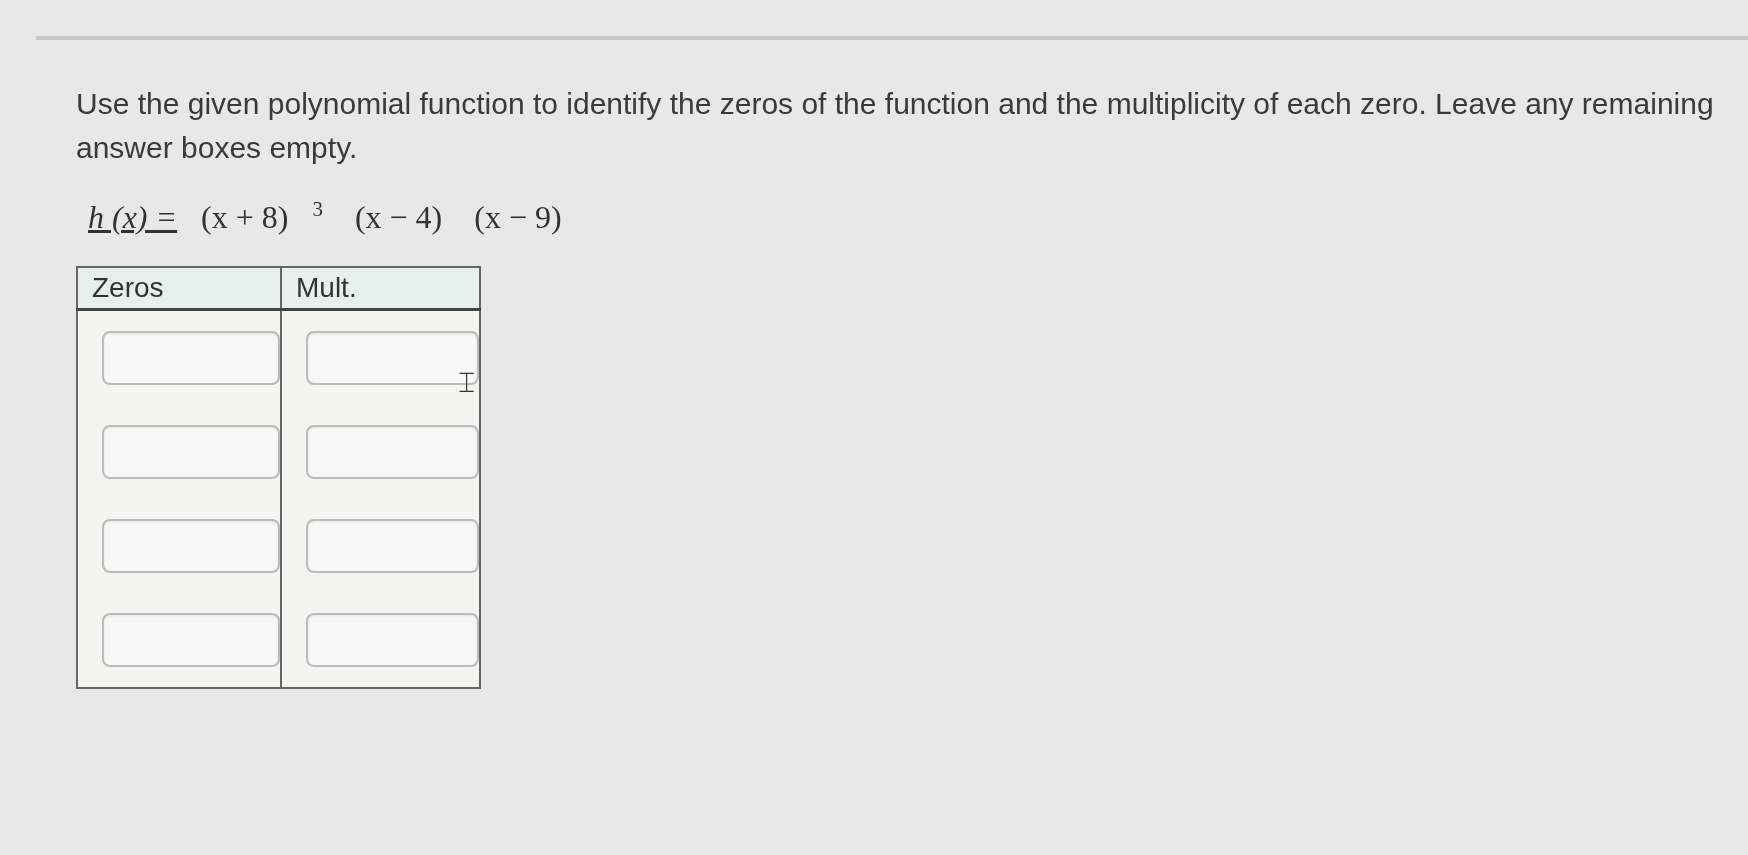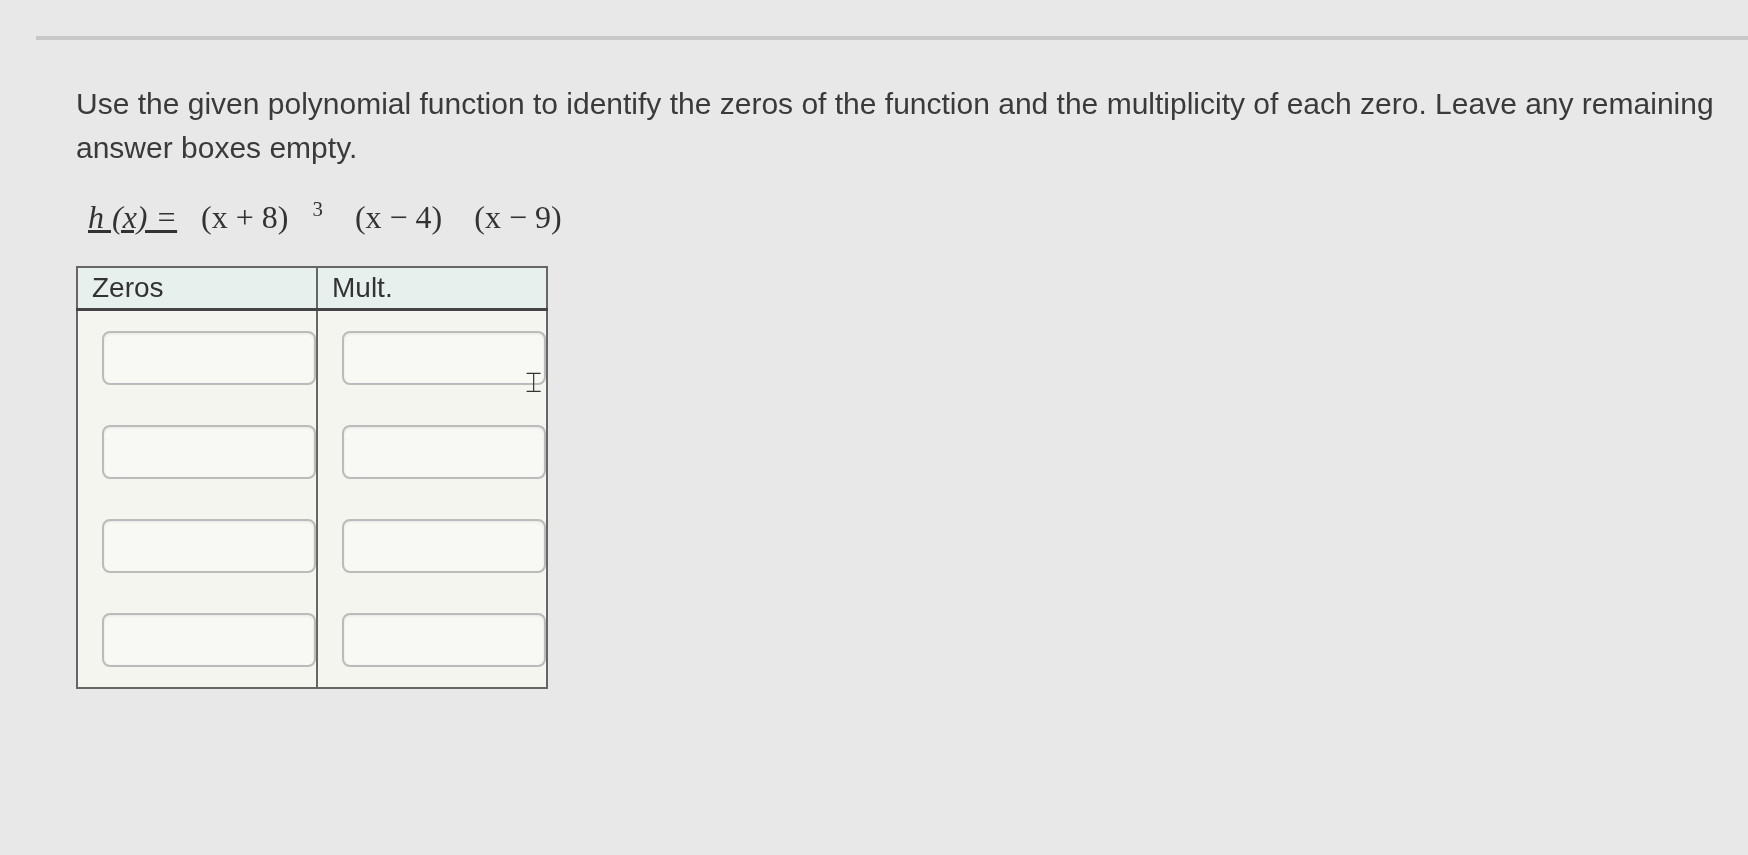--- a/index.html
+++ b/index.html
@@ -51,24 +51,24 @@
       background: #e8f0ee;
       font-weight: 400;
       font-size: 28px;
       text-align: left;
       padding: 4px 14px;
       border: 2px solid #666;
       color: #333;
       border-bottom: 3px solid #444;
     }
     .answer-table th.zeros-col {
-      width: 240px;
+      width: 204px;
     }
     .answer-table th.mult-col {
-      width: 230px;
+      width: 199px;
     }
     .answer-table td {
       border-left: 2px solid #666;
       border-right: 2px solid #666;
       padding: 8px 12px;
       position: relative;
     }
     .answer-input {
       width: 100%;
       height: 54px;

